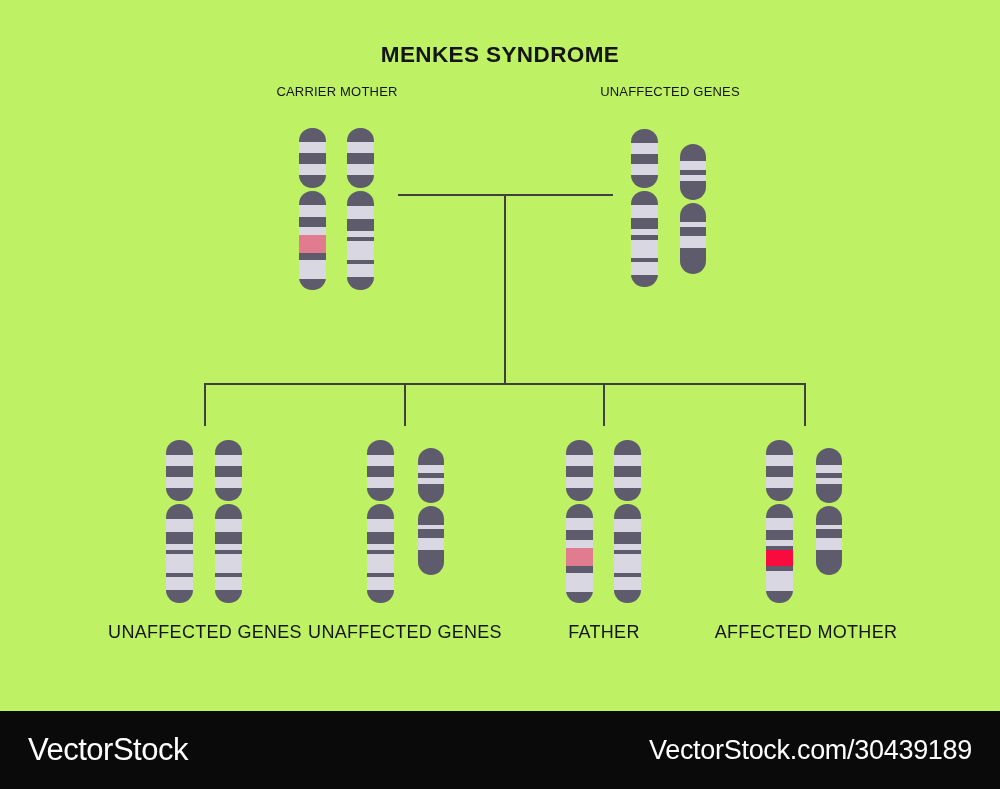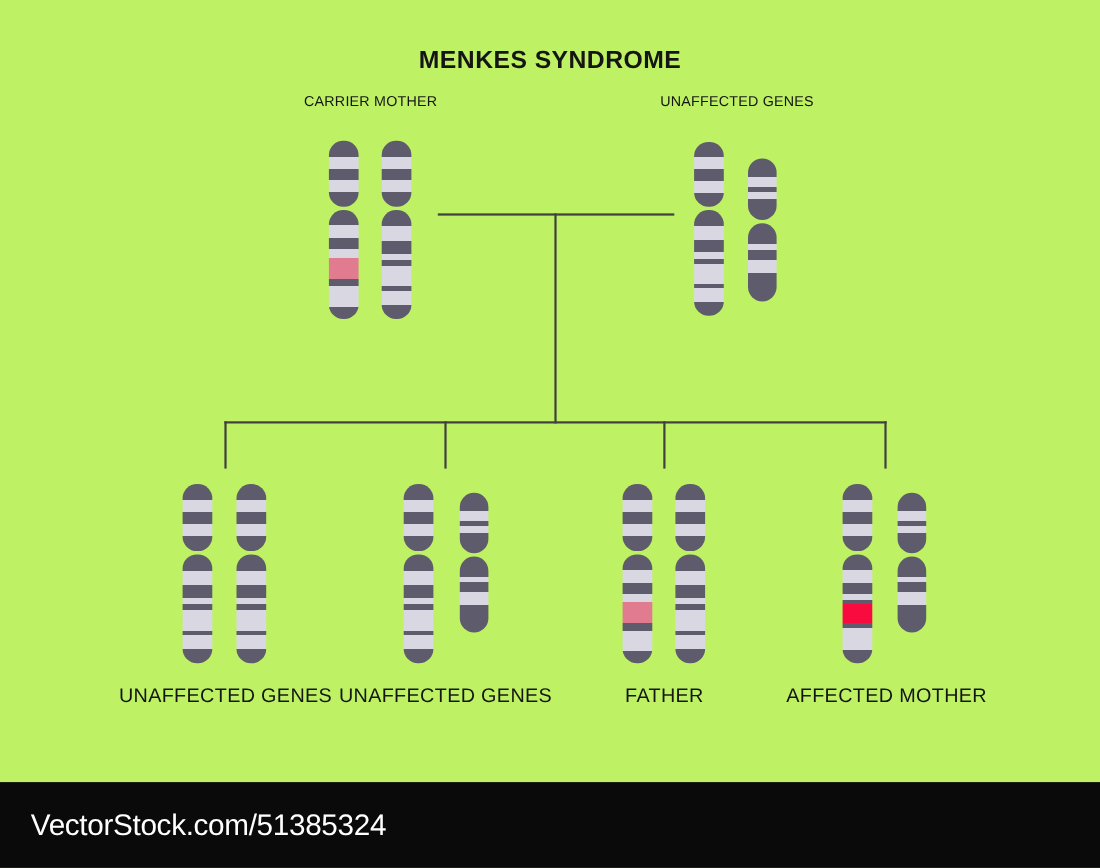--- a/index.html
+++ b/index.html
@@ -111,16 +111,17 @@
         <div class="arm" style="height: 69px; background: linear-gradient(rgb(94, 91, 109) 0%, rgb(94, 91, 109) 27%, rgb(217, 216, 226) 27%, rgb(217, 216, 226) 34%, rgb(94, 91, 109) 34%, rgb(94, 91, 109) 47%, rgb(217, 216, 226) 47%, rgb(217, 216, 226) 64%, rgb(94, 91, 109) 64%, rgb(94, 91, 109) 100%);"></div>
       </div>
     </div>
 
   <div class="child-label" style="left:205px">UNAFFECTED GENES</div>
   <div class="child-label" style="left:405px">UNAFFECTED GENES</div>
   <div class="child-label" style="left:604px">FATHER</div>
   <div class="child-label" style="left:806px">AFFECTED MOTHER</div>
 
   <div class="watermark-bar" id="watermark-bar" style="background: rgb(10, 10, 10);">
-    <span class="watermark-url">VectorStock.com/51385324</span>
+    <span class="watermark-logo">VectorStock</span>
+    <span class="watermark-url">VectorStock.com/30439189</span>
   </div>
 
 </div>
 
 </body></html>

